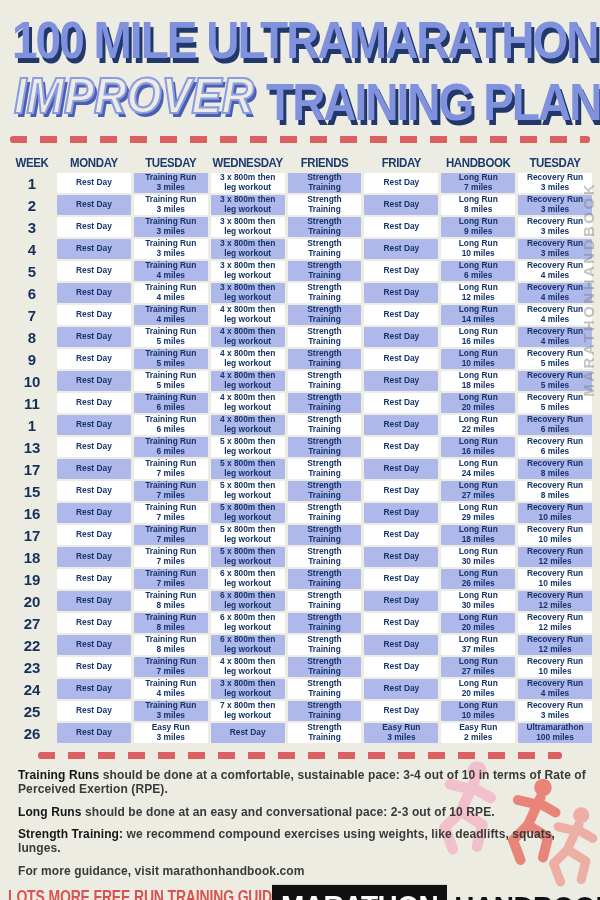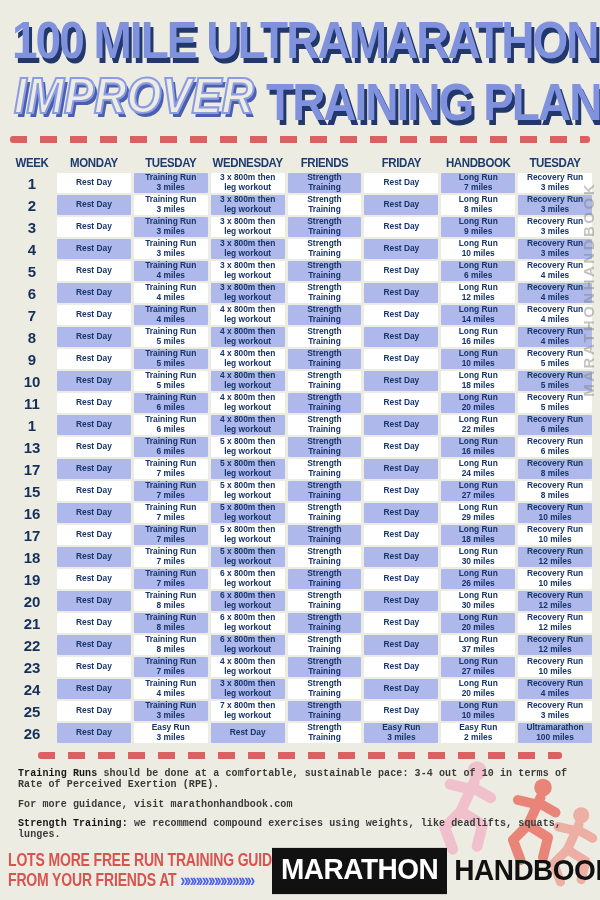--- a/index.html
+++ b/index.html
@@ -89,21 +89,21 @@
     transform: rotate(180deg);
     font-size: 15px; font-weight: bold;
     letter-spacing: 2.5px;
     color: rgba(125,125,115,0.45);
     z-index: 4;
     pointer-events: none;
   }
 
   
   .notes { position: relative; z-index: 1; margin: 9px 10px 0 18px; }
-  .note { font-size: 10px; color: #3a3a3a; font-weight: bold; margin-bottom: 8.5px; letter-spacing: 0.1px; font-family: Liberation Mono, monospace; }
+  .note { font-size: 12px; color: #3a3a3a; font-weight: bold; margin-bottom: 8.5px; letter-spacing: 0.1px; }
   .note-lead { font-weight: bold; color: #161616; }
 
   
   .runners { position: absolute; right: -8px; top: 746px; z-index: 0; }
 
   
   .banner { display: flex; align-items: center; margin: 2px 4px 0 8px; position: relative; z-index: 1; }
   .banner-left { width: 264px; flex-shrink: 0; }
   .red-line {
     color: #d9534f; font-weight: bold; font-size: 17.5px; line-height: 1.08;
@@ -400,21 +400,21 @@
 8 miles</div>
       <div class="day blue">6 x 800m then
 leg workout</div>
       <div class="day white">Strength
 Training</div>
       <div class="day blue">Rest Day</div>
       <div class="day white">Long Run
 30 miles</div>
       <div class="day blue">Recovery Run
 12 miles</div>
-      <div class="weekno">21</div>
+      <div class="weekno">27</div>
       <div class="day white">Rest Day</div>
       <div class="day blue">Training Run
 8 miles</div>
       <div class="day white">6 x 800m then
 leg workout</div>
       <div class="day blue">Strength
 Training</div>
       <div class="day white">Rest Day</div>
       <div class="day blue">Long Run
 20 miles</div>
@@ -498,22 +498,23 @@
         <path d="M34 16 L24 38 M32 20 L46 28 M33 22 L16 18 M24 38 L40 48 L36 64 M24 38 L12 50 L18 66" stroke="currentColor" stroke-width="8"></path>
       </g>
     </defs>
     <use href="#runner" x="30" y="0" color="#f2b9ca" transform="scale(1.35)" opacity="0.85"></use>
     <use href="#runner" x="88" y="14" color="#e8796d" transform="scale(1.25)" opacity="0.9"></use>
     <use href="#runner" x="132" y="40" color="#eda49a" transform="scale(1.15)" opacity="0.85"></use>
   </svg>
 
   <div class="notes">
     <div class="note"><span class="note-lead">Training Runs</span><span> should be done at a comfortable, sustainable pace: 3-4 out of 10 in terms of Rate of Perceived Exertion (RPE).</span></div>
+    <div class="note"><span class="note-lead">Long Runs</span><span> should be done at an easy and conversational pace: 2-3 out of 10 RPE.</span></div>
+    <div class="note"><span class="note-lead">Strength Training:</span><span> we recommend compound exercises using weights, like deadlifts, squats, lunges.</span></div>
     <div class="note"><span class="note-lead"></span><span>For more guidance, visit marathonhandbook.com</span></div>
-    <div class="note"><span class="note-lead">Strength Training:</span><span> we recommend compound exercises using weights, like deadlifts, squats, lunges.</span></div>
   </div>
 
   <div class="banner">
     <div class="banner-left">
       <div class="red-line">LOTS MORE FREE RUN TRAINING GUIDES</div>
       <div class="red-line">
         <span>FROM YOUR FRIENDS AT</span>
         <span class="chevrons">»»»»»»»»»»»»</span>
       </div>
     </div>

